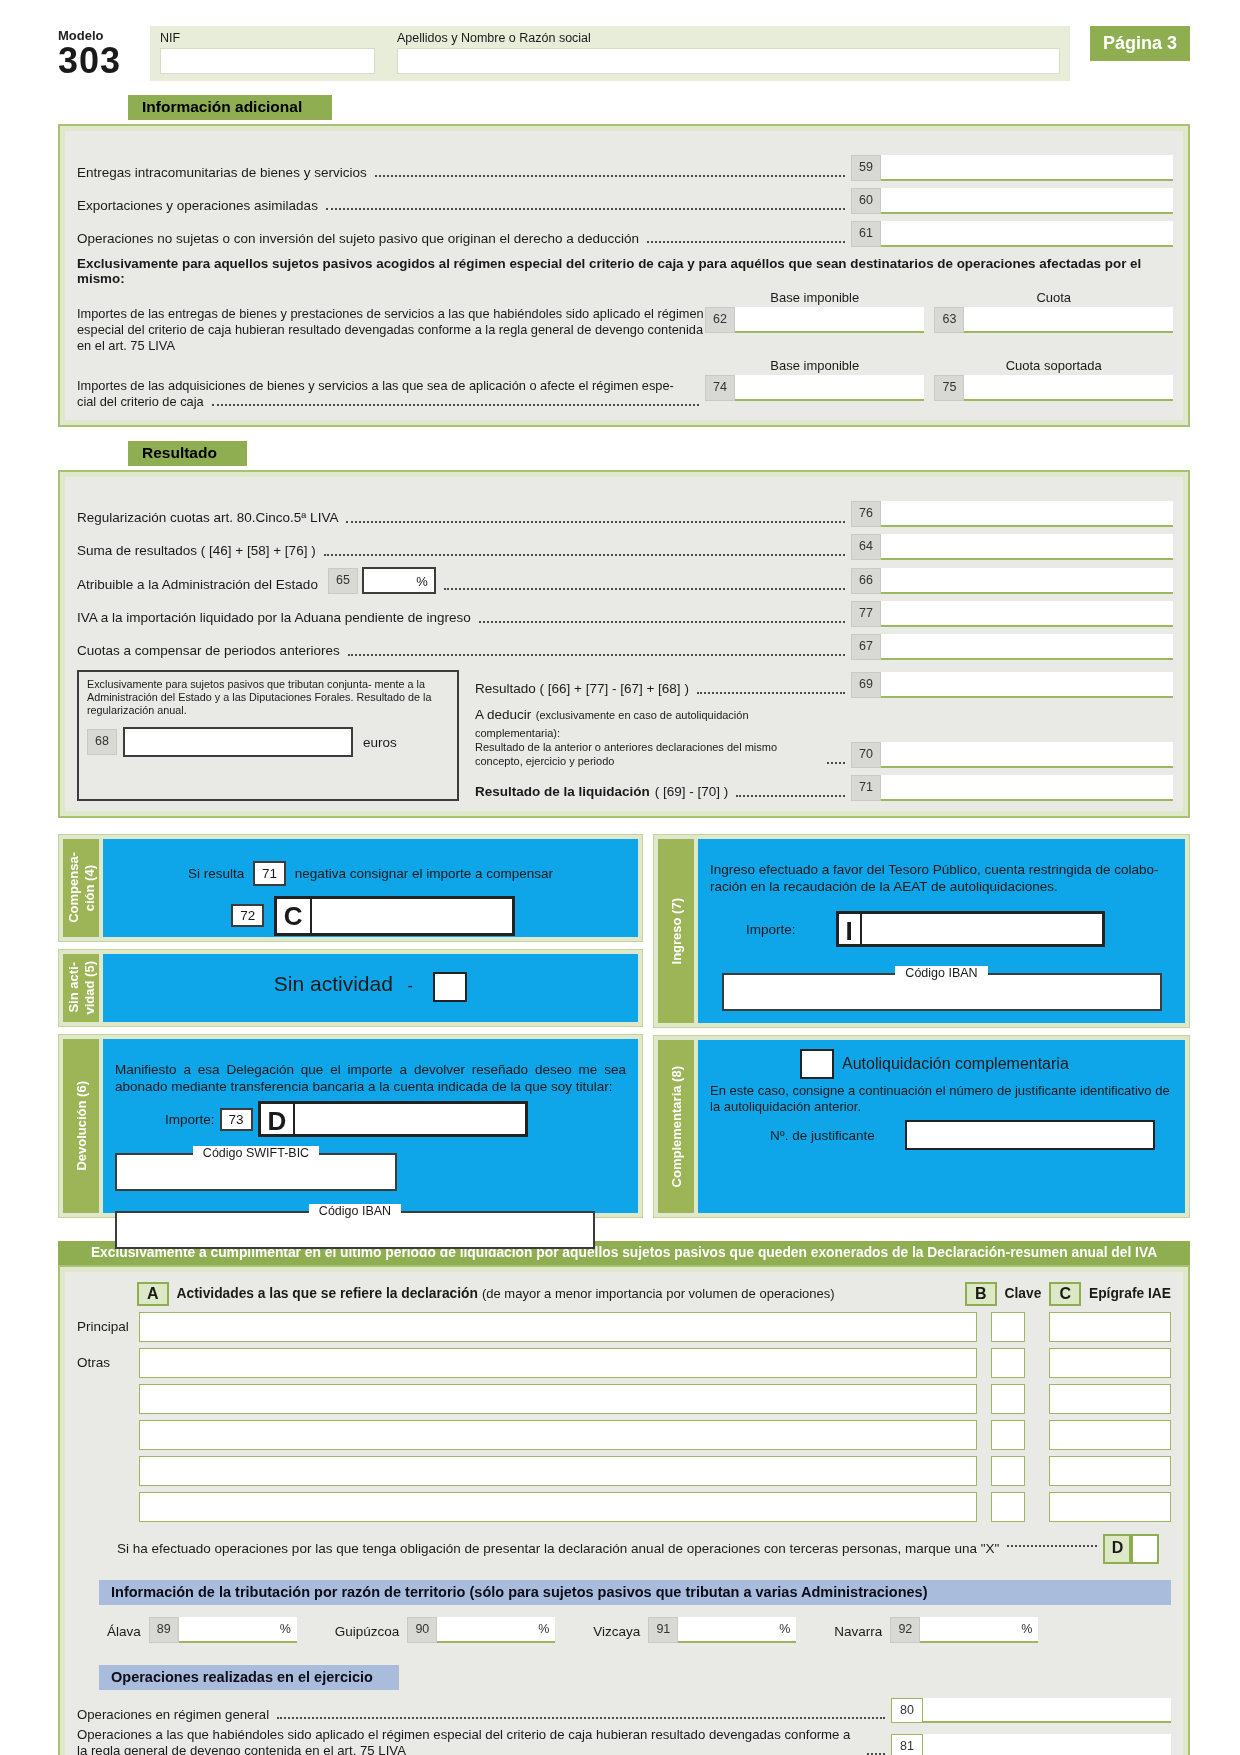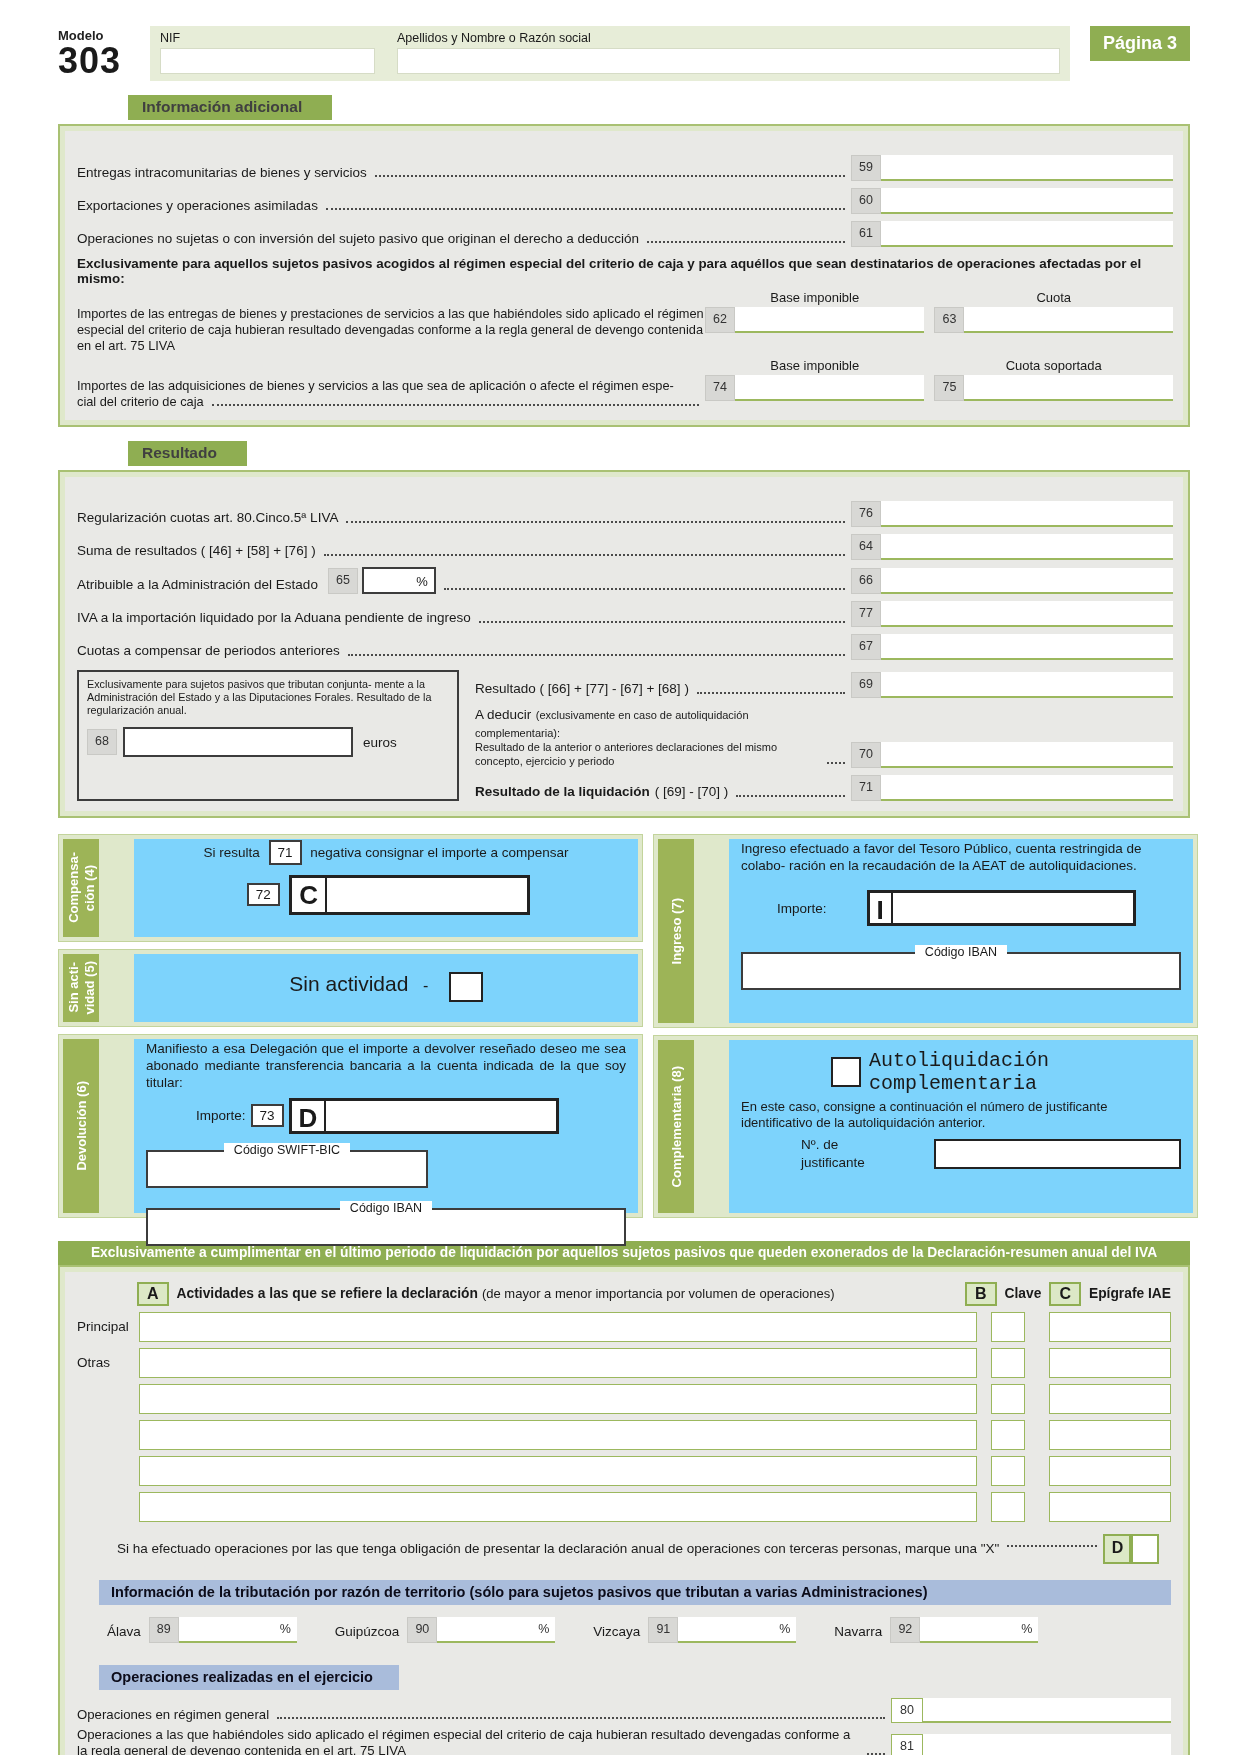--- a/index.html
+++ b/index.html
@@ -20,21 +20,21 @@
   .whitebox { background:#fff; border:1px solid #d6dcc6; }
   .nifbox { width:215px; height:26px; }
   .apebox { width:100%; height:26px; }
   .idfield.ape { flex:1; }
   .pagebadge { background:#8fae52; color:#fff; font-weight:bold; font-size:18px;
     padding:7px 13px; margin-left:20px; align-self:flex-start; }
 
   
   .panel { border:2px solid #a9c173; background:#dfe8cb; padding:5px; margin-top:8px; }
   .pinner { background:#e9e9e6; padding:8px 10px 10px 12px; position:relative; }
-  .sectab { position:relative; display:inline-block; background:#8fae52; color:#404040;
+  .sectab { position:relative; display:inline-block; background:#8fae52; color:#000000;
     font-weight:bold; font-size:15.5px; padding:3px 30px 4px 14px; margin:14px 0 -15px 70px; z-index:3; }
 
   .frow { display:flex; align-items:flex-end; margin-top:7px; }
   .frow .lbl { font-size:13.5px; line-height:1.22; }
   .dots { flex:1; border-bottom:2px dotted #4a4a4a; margin:0 6px 4px 8px; min-width:18px; }
   .numcell { width:30px; background:#d8d8d5; border:1px solid #c9c9c5; color:#333;
     font-size:12.5px; text-align:center; padding-top:4px; height:26px; }
   .inbox { width:292px; height:26px; background:#fff; border-bottom:2px solid #9cb85e; }
   .boxgrp { display:flex; align-items:flex-end; }
 
@@ -61,21 +61,21 @@
 
   
   .midgrid { display:flex; gap:10px; margin-top:16px; align-items:flex-start; }
   .midcol-l { width:585px; }
   .midcol-r { flex:1; }
   .msec { display:flex; background:#dfe8cb; padding:4px; gap:4px; margin-bottom:7px; border:1px solid #c3d49c; }
   .msec .bar { width:36px; background:#9db457; color:#fff; display:flex;
     align-items:center; justify-content:center; gap:1px; }
   .msec .bar span { writing-mode:vertical-rl; transform:rotate(180deg);
     font-weight:bold; font-size:13px; }
-  .msec .content { flex:1; background:#7dd3fc; padding:1px 12px;margin-left:31px; }
+  .msec .content { flex:1; background:#0ea5e9; padding:22px 12px; }
 
   .numref { display:inline-block; border:2px solid #3c3c3c; background:#fff;
     font-size:13.5px; padding:2px 7px; margin:0 5px; }
   .bigentry { display:inline-flex; align-items:stretch; border:3px solid #222;
     background:#fff; height:40px; vertical-align:middle; }
   .bigentry .letter { font-size:26px; font-weight:bold; padding:2px 7px 0 7px;
     border-right:2px solid #222; line-height:1.2; }
   .bigentry .space { width:200px; }
   .cbox { display:inline-block; width:34px; height:30px; border:2.5px solid #222;
     background:#fff; vertical-align:middle; }
@@ -402,21 +402,21 @@
           </div>
         </div>
       </div>
       <div class="msec" style="height:183px;">
         <div class="bar">
             <span>Complementaria (8)</span>
           </div>
         <div class="content" style="padding-top:5px;">
           <div style="margin-top:4px;margin-left:90px;display:flex;align-items:center;">
             <span class="cbox"></span>
-            <span style="font-size:20px;margin-left:8px;font-family:Liberation Mono, monospace;">Autoliquidación complementaria</span>
+            <span style="font-size:16px;margin-left:8px;">Autoliquidación complementaria</span>
           </div>
           <div style="font-size:13px;line-height:1.22;margin-top:4px;">En este caso, consigne a continuación el número de justificante identificativo de la autoliquidación anterior.</div>
           <div style="display:flex;align-items:center;margin-top:6px;">
             <span class="t135" style="margin-left:60px;margin-right:30px;">Nº. de justificante</span>
             <span style="display:inline-block;width:250px;height:30px;border:2.5px solid #222;background:#fff;"></span>
           </div>
         </div>
       </div>
     </div>
   </div>

